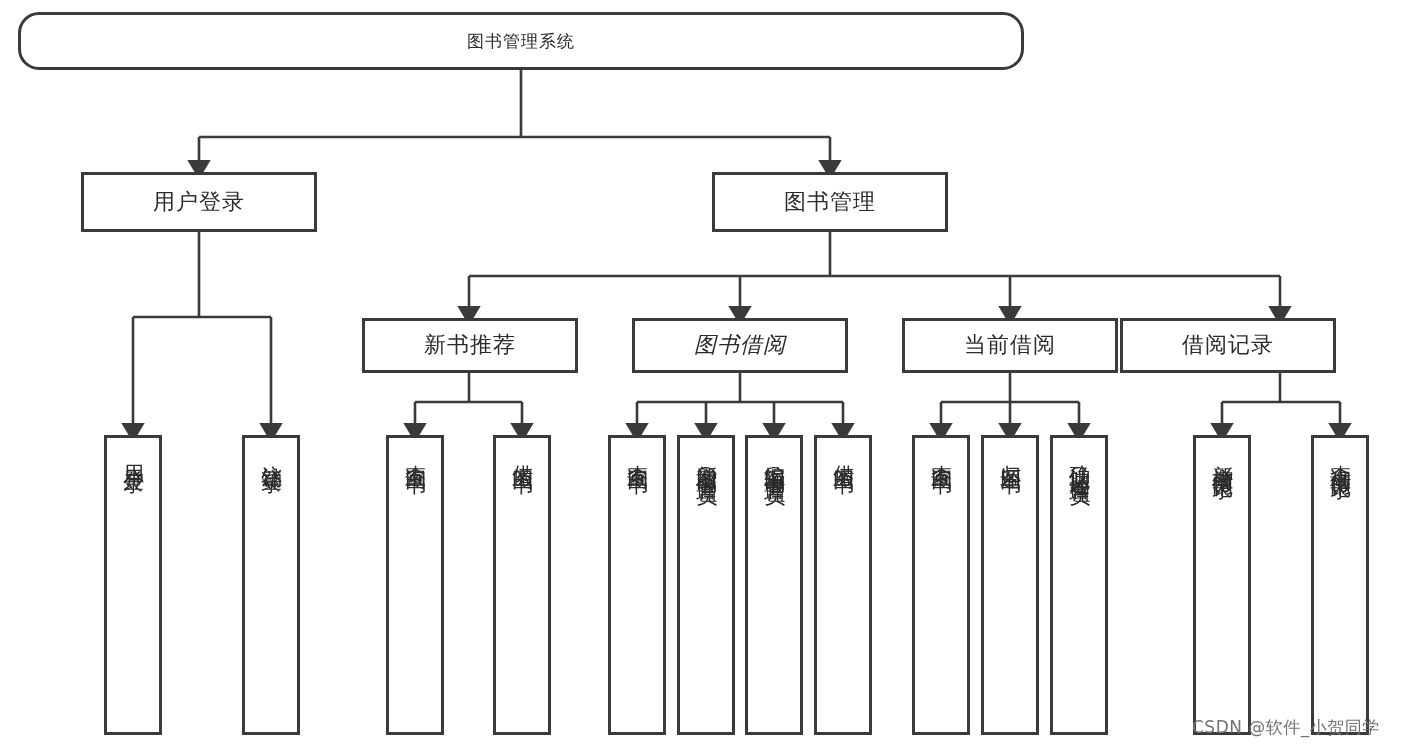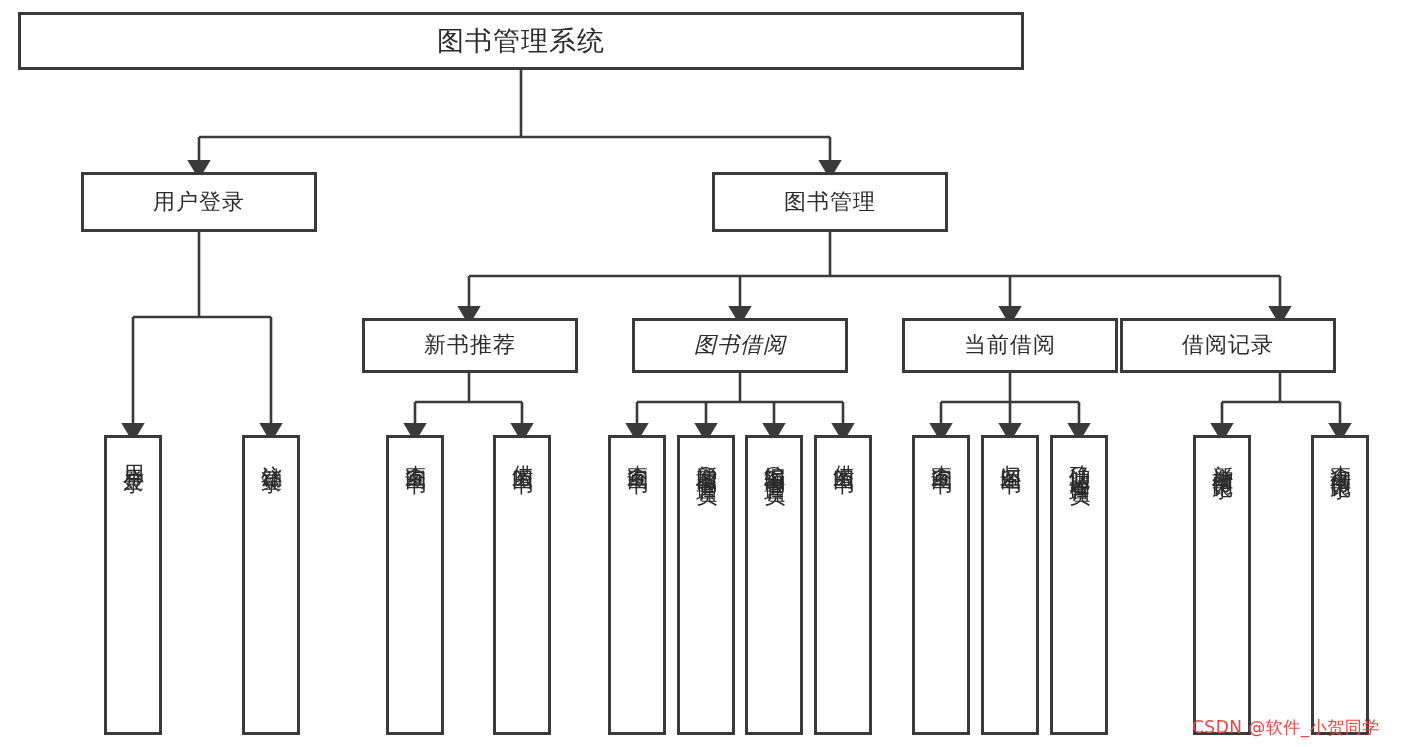--- a/index.html
+++ b/index.html
@@ -35,41 +35,42 @@
     align-items: center;
     justify-content: center;
     color: #2b2b2b;
   }
   .node.horiz {
     font-size: 22px;
     line-height: 1.2;
     letter-spacing: 1px;
   }
   .node.root {
-    font-size: 27px;
+    font-size: 17px;
     border-width: 3px;
+    border-radius: 21px;
   }
   .node.leaf {
     align-items: flex-start;
     justify-content: center;
     padding-top: 10px;
   }
   .vtext {
     writing-mode: vertical-rl;
     text-orientation: upright;
     font-size: 21px;
     line-height: 1.22;
     letter-spacing: 3px;
     white-space: nowrap;
     color: #2b2b2b;
   }
   .watermark {
     position: absolute;
     font-size: 17px;
-    color: #ef4444;
+    color: #737373;
     letter-spacing: 0.5px;
     white-space: nowrap;
   }
 </style>
 </head>
 <body>
 
 <div id="canvas">
 
   <svg class="wires" viewBox="0 0 1405 747" xmlns="http://www.w3.org/2000/svg">

